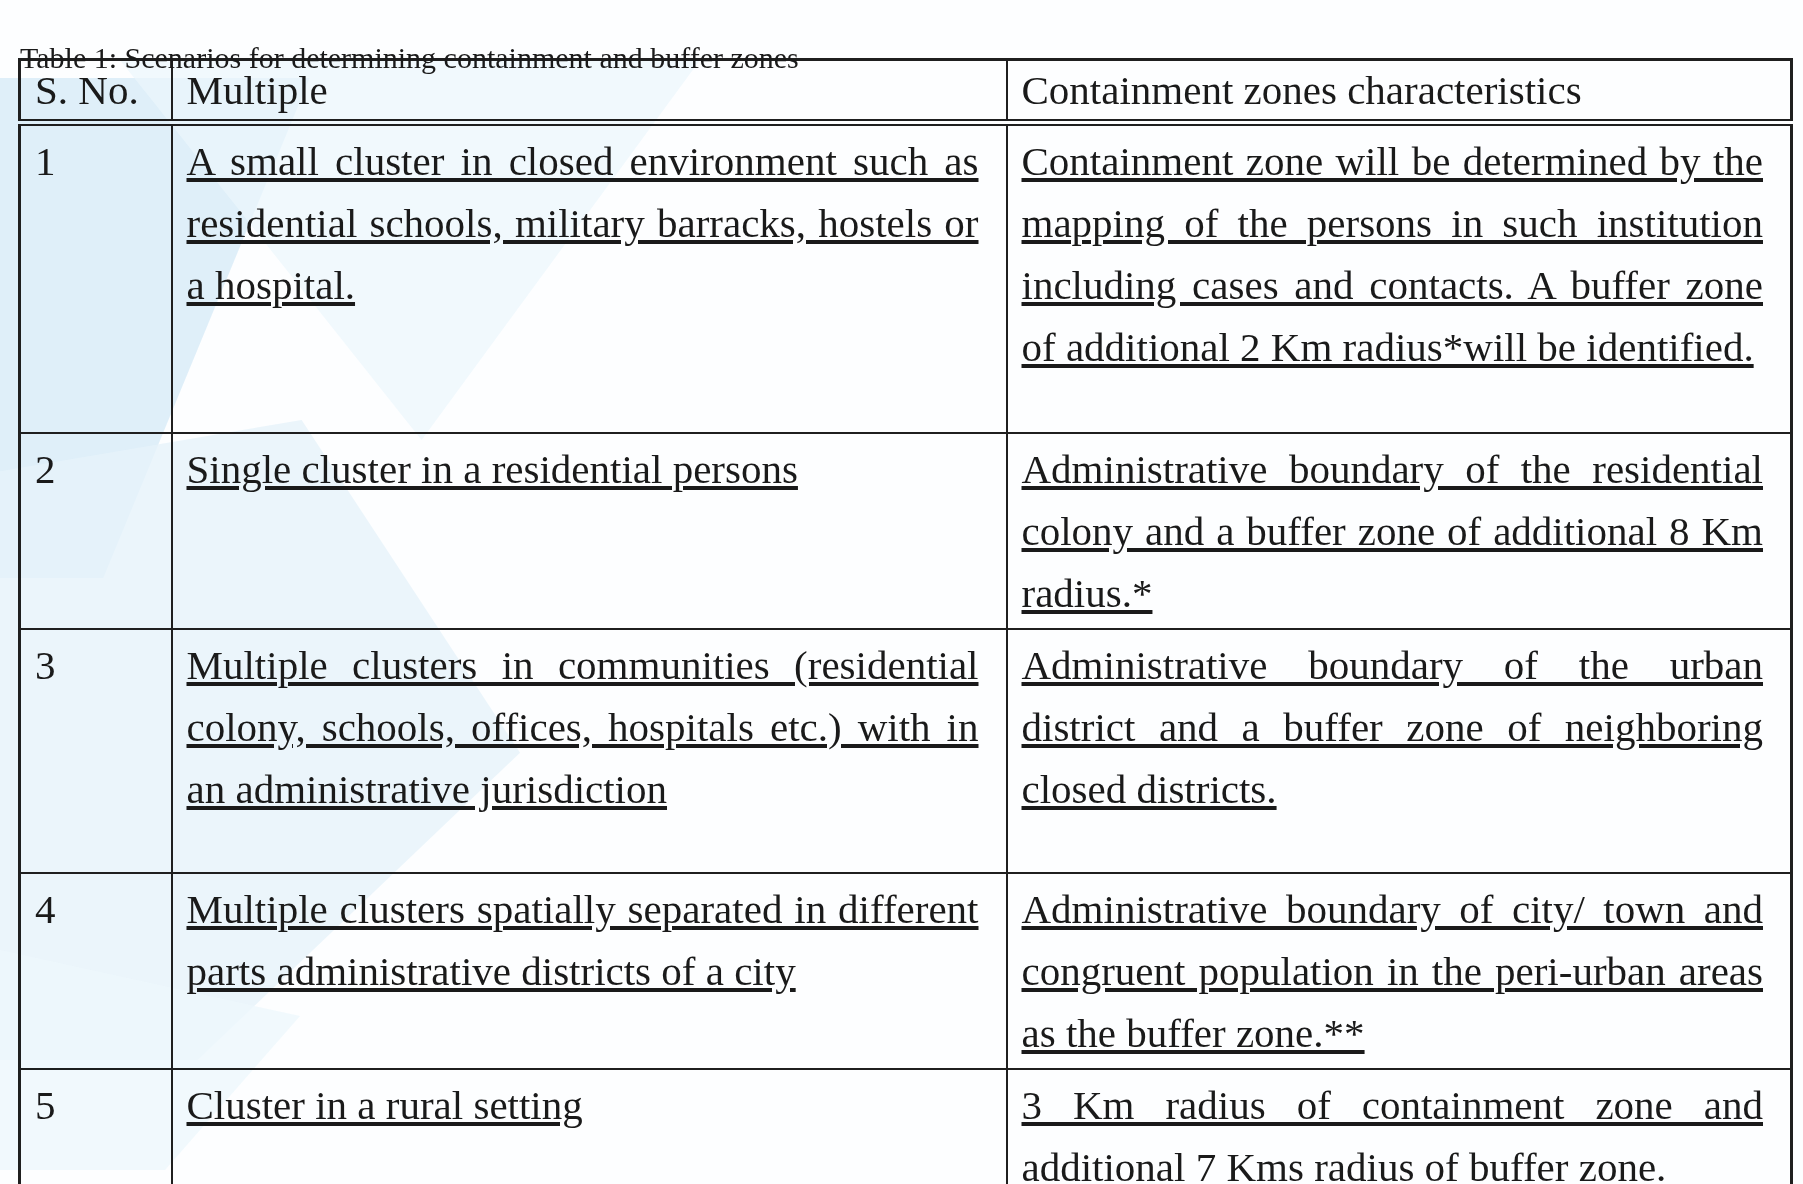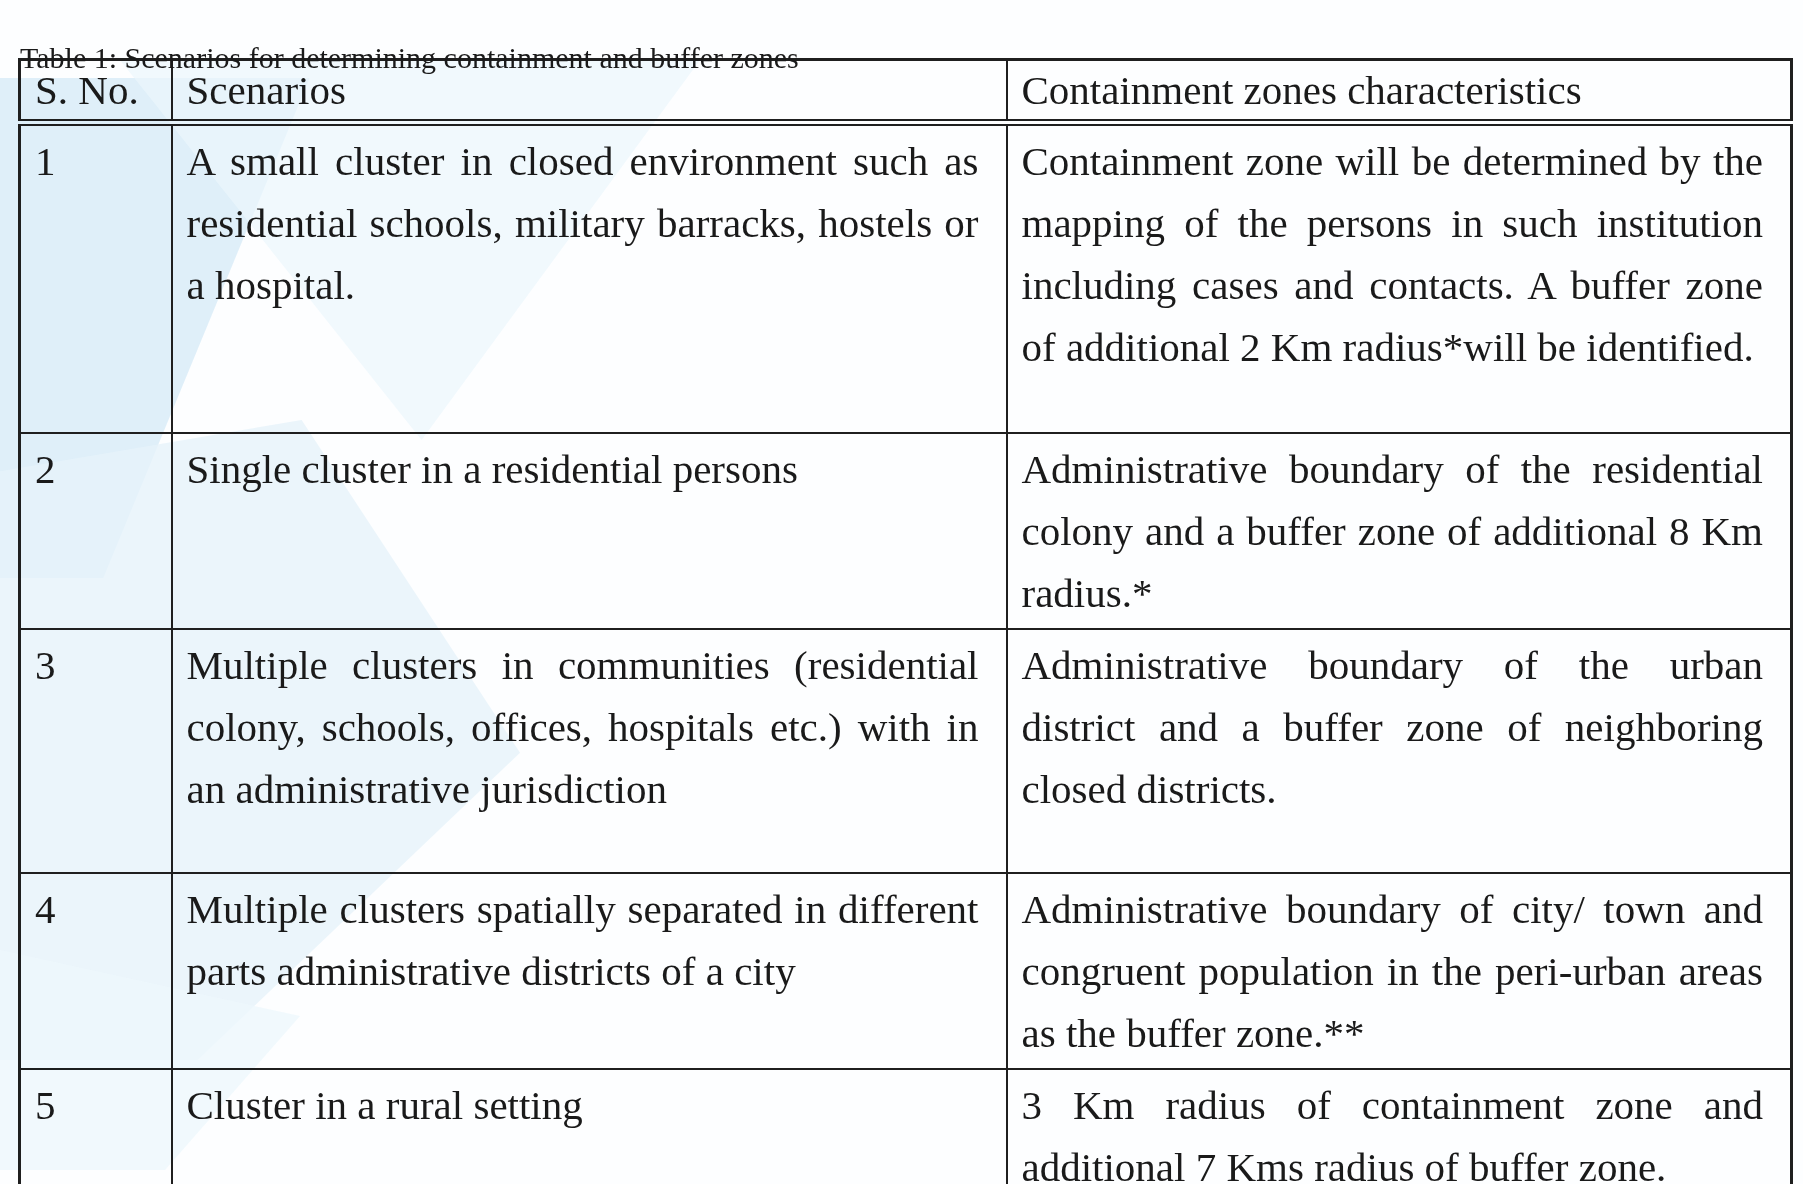--- a/index.html
+++ b/index.html
@@ -84,20 +84,21 @@
     font-weight: normal;
     text-align: left;
   }
   .zones thead th {
     height: 48px;
     line-height: 50px;
     border-bottom: 7px double #1f1f1f;
   }
   .zones td.just {
     text-align: justify;
+    text-decoration: underline;
   }
   tr.r1 { height: 310px; }
   tr.r2 { height: 186px; }
   tr.r3 { height: 244px; }
   tr.r4 { height: 184px; }
   tr.r5 { height: 121px; }
 </style>
 </head>
 <body>
 
@@ -110,21 +111,21 @@
 
 <table class="zones">
   <colgroup>
     <col class="c-sno">
     <col class="c-scen">
     <col class="c-char">
   </colgroup>
   <thead>
     <tr>
       <th>S. No.</th>
-      <th>Scenarios</th>
+      <th>Multiple</th>
       <th>Containment zones characteristics</th>
     </tr>
   </thead>
   <tbody>
     <tr class="r1">
       <td>1</td>
       <td class="just">A small cluster in closed environment such as residential schools, military barracks, hostels or a hospital.</td>
       <td class="just">Containment zone will be determined by the mapping of the persons in such institution including cases and contacts. A buffer zone of additional 2 Km radius*will be identified.</td>
     </tr>
     <tr class="r2">

